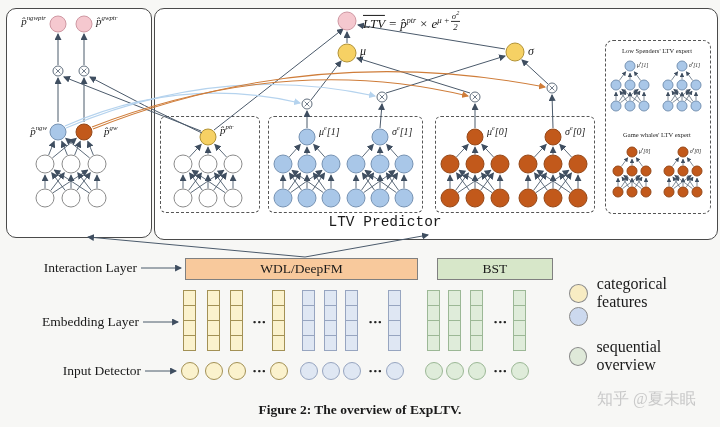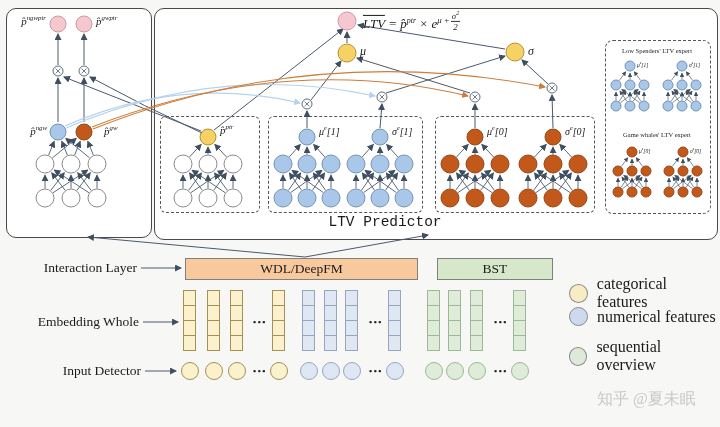--- a/index.html
+++ b/index.html
@@ -455,36 +455,36 @@
 
   <div class="title" style="left:290px;width:190px;top:214px;font-family:Liberation Mono, monospace;">LTV Predictor</div>
   <div class="expert-caption" style="left:607px;width:100px;top:47px;">Low Spenders' LTV expert</div>
   <div class="expert-caption" style="left:607px;width:100px;top:131px;">Game whales' LTV expert</div>
 
   <div class="formula">
     <span class="ovl">LTV</span><span> = </span><span>p̂</span><sup>ptr</sup><span> × </span><span>e</span><sup class="exp"><span>μ +</span><span class="frac"><span class="num"><span>σ</span><sup>2</sup></span><span class="den">2</span></span></sup>
   </div>
 
   <div class="side-label" style="width:137px;top:268px;">Interaction Layer</div>
-  <div class="side-label" style="width:139px;top:322px;">Embedding Whole</div>
+  <div class="side-label" style="width:139px;top:322px;">Embedding Layer</div>
   <div class="side-label" style="width:141px;top:371px;">Input Detector</div>
 
   <div class="legend-item" style="left:569px;top:275px;">
     <span class="legend-swatch" style="background:#f8ecc3;"></span>
     <span>categorical features</span>
   </div>
   <div class="legend-item" style="left:569px;top:307px;">
     <span class="legend-swatch" style="background:#ccd9ee;"></span>
-    <span>numerical features</span>
   </div>
   <div class="legend-item" style="left:569px;top:338px;">
     <span class="legend-swatch" style="background:#dfe9d9;"></span>
     <span>sequential overview</span>
   </div>
 
+  <div id="caption">Figure 2: The overview of ExpLTV.</div>
   <div id="watermark">知乎 @夏未眠</div>
 
   <div id="labels-layer">
       <div class="mlabel" style="top: 21px; font-size: 11px; right: 674px;">p̂<sup>ngwptr</sup></div>
       <div class="mlabel" style="top: 21px; font-size: 11px; left: 96px;">p̂<sup>gwptr</sup></div>
       <div class="mlabel" style="top: 131px; font-size: 11px; right: 673px;">p̂<sup>ngw</sup></div>
       <div class="mlabel" style="top: 131px; font-size: 11px; left: 104px;">p̂<sup>gw</sup></div>
       <div class="mlabel" style="top: 130px; font-size: 11px; left: 220px;">p̂<sup>ptr</sup></div>
       <div class="mlabel" style="top: 131px; font-size: 10px; left: 319px;">μ<sup>e</sup>[1]</div>
       <div class="mlabel" style="top: 131px; font-size: 10px; left: 392px;">σ<sup>e</sup>[1]</div>

